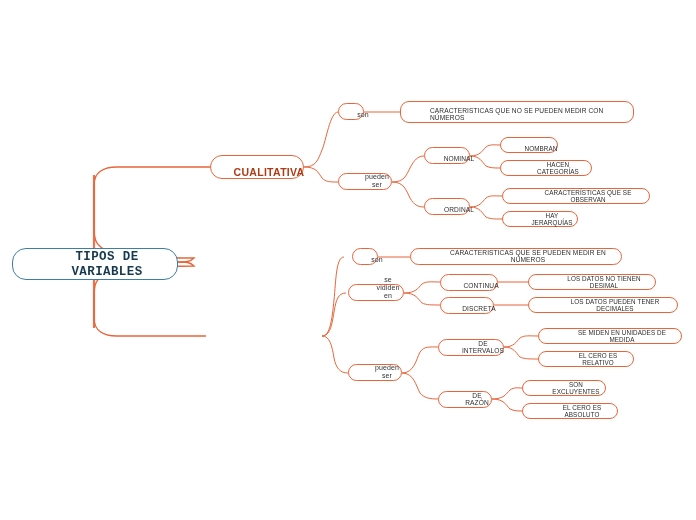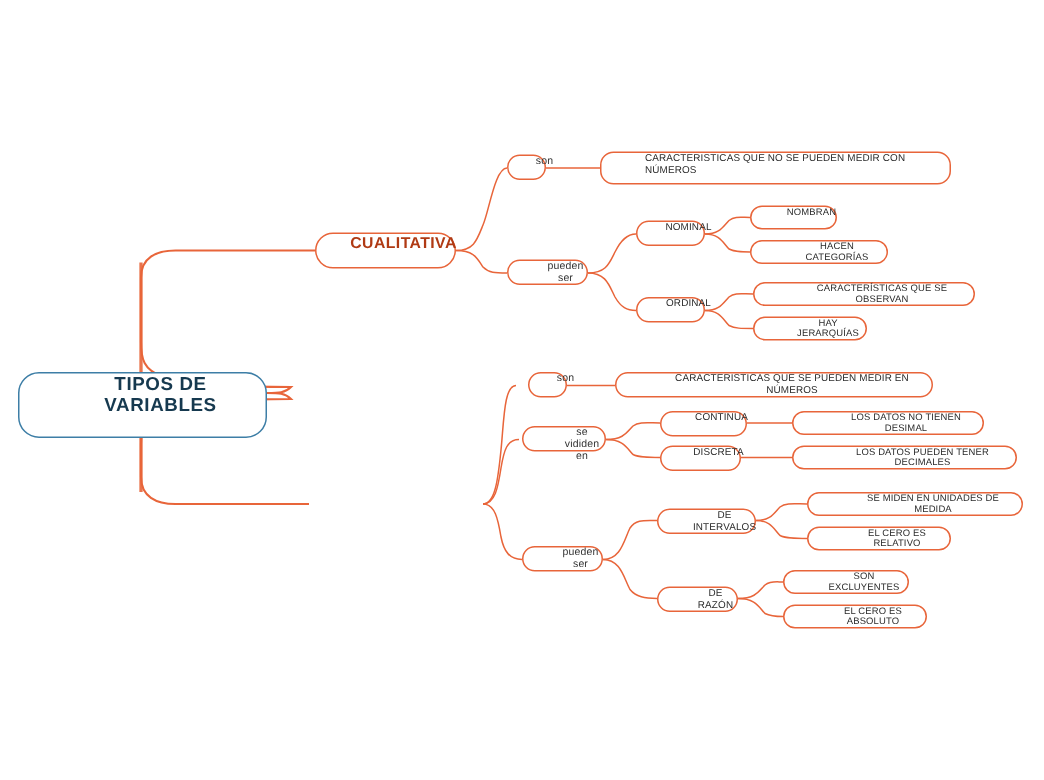--- a/index.html
+++ b/index.html
@@ -30,21 +30,21 @@
     pointer-events: none;
   }
   .node {
     position: absolute;
     box-sizing: border-box;
     border: 1px solid #e8653a;
     border-radius: 12px;
     background: #ffffff;
     color: #2b2b2b;
     display: flex;
-    align-items: flex-start;
+    align-items: flex-end;
     justify-content: center;
     text-align: center;
     line-height: 1.15;
     white-space: normal;
     padding-left: 24px;
   }
   .node.root {
     border: 1.5px solid #3d7ea6;
     border-radius: 14px;
     color: #16394f;
@@ -124,21 +124,21 @@
     <path d="M 402 373 C 414 373 416 360 420 352 C 424 346 430 347 438 347" fill="none" stroke="#e8653a" stroke-width="1"></path>
     <path d="M 402 373 C 414 373 416 386 420 393 C 424 398 430 399 438 399" fill="none" stroke="#e8653a" stroke-width="1"></path>
 
     <path d="M 504 347 C 514 347 516 342 520 338 C 524 335 530 336 538 336" fill="none" stroke="#e8653a" stroke-width="1"></path>
     <path d="M 504 347 C 514 347 516 353 520 357 C 524 359 530 359 538 359" fill="none" stroke="#e8653a" stroke-width="1"></path>
 
     <path d="M 492 399 C 504 399 506 394 510 390 C 514 387 518 388 522 388" fill="none" stroke="#e8653a" stroke-width="1"></path>
     <path d="M 492 399 C 504 399 506 405 510 409 C 514 411 518 411 522 411" fill="none" stroke="#e8653a" stroke-width="1"></path>
   </svg>
 
-  <div class="node root" style="left:12px; top:248px; width:166px; height:44px;">
+  <div class="node root" style="left:12px; top:248px; width:166px; height:32px;font-family:Liberation Mono, monospace;">
     <span class="label">TIPOS DE VARIABLES</span>
   </div>
 
   <div class="node level1" style="left:210px; top:155px; width:94px; height:24px;">
     <span class="label">CUALITATIVA</span>
   </div>
 
 
   <div class="node level2" style="left:338px; top:103px; width:26px; height:17px;">
     <span class="label">son</span>

